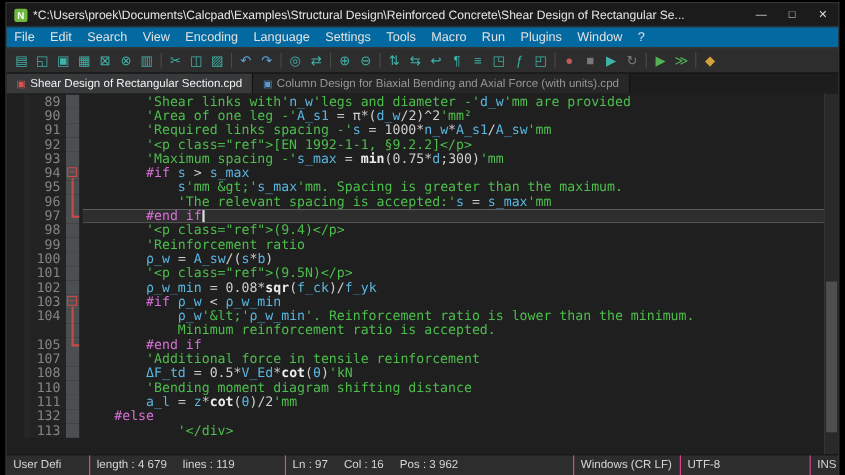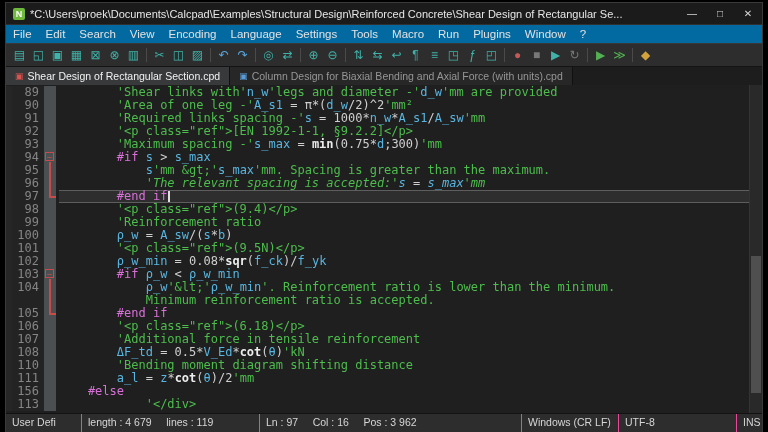--- a/index.html
+++ b/index.html
@@ -26,21 +26,21 @@
   
   .tabbar{height:18px;background:#1d1d1d;display:flex;flex:none;border-top:1px solid #141414;}
   .tab{display:flex;align-items:center;gap:4px;padding:0 9px;font-size:10.5px;border-right:1px solid #101010;white-space:nowrap;overflow:hidden;}
   .tab.active{background:#37393b;color:#f2f2f2;}
   .tab.inactive{background:#272727;color:#969696;}
   .tab-icon{font-size:9px;line-height:18px;}
 
   
   .editor{flex:1;position:relative;overflow:hidden;background:#1f1f1f;}
   .rows{position:absolute;top:1px;left:0;right:12px;bottom:0;overflow:hidden;}
-  .row{display:flex;height:13px;line-height:13px;font-size:12px;font-family:"DejaVu Sans Mono",monospace;}
+  .row{display:flex;height:13px;line-height:13px;font-size:12px;font-family:"DejaVu Sans Mono",monospace;margin-left:16px;}
   .gutter-edge{width:6px;flex:none;background:#262626;}
   .ln{width:32px;flex:none;text-align:right;padding-right:5px;color:#858585;background:#232323;box-sizing:border-box;}
   .fold{width:12px;flex:none;background:#4c4f51;position:relative;margin-right:3px;}
   .code{flex:1;white-space:pre;color:#cfcfcf;overflow:hidden;}
   .row.current .code{background:#2e2e2e;box-shadow:inset 0 1px 0 #5e5e5e, inset 0 -1px 0 #5e5e5e;}
   .seg-g{color:#4dbd4d;}
   .seg-c{color:#59b6e0;}
   .seg-m{color:#d870d8;}
   .seg-w{color:#cfcfcf;}
   .seg-f{color:#ececec;font-weight:bold;}
@@ -181,21 +181,21 @@
         <div class="row">
           <span class="gutter-edge"></span>
           <span class="ln">95</span>
           <span class="fold fold-mid"></span>
           <span class="code" style="padding-left: 12ch;"><span class="seg-c">s</span><span class="seg-g">'mm &amp;gt;'</span><span class="seg-c">s_max</span><span class="seg-g">'mm. Spacing is greater than the maximum.</span></span>
         </div>
         <div class="row">
           <span class="gutter-edge"></span>
           <span class="ln">96</span>
           <span class="fold fold-mid"></span>
-          <span class="code" style="padding-left: 12ch; font-style: italic;"><span class="seg-g">'The relevant spacing is accepted:'</span><span class="seg-c">s</span><span class="seg-w"> = </span><span class="seg-c">s_max</span><span class="seg-g">'mm</span></span>
+          <span class="code" style="padding-left: 12ch;"><span class="seg-g">'The relevant spacing is accepted:'</span><span class="seg-c">s</span><span class="seg-w"> = </span><span class="seg-c">s_max</span><span class="seg-g">'mm</span></span>
         </div>
         <div class="row current">
           <span class="gutter-edge"></span>
           <span class="ln">97</span>
           <span class="fold fold-end"></span>
           <span class="code" style="padding-left: 8ch;"><span class="seg-m">#end if</span><span class="caret"></span></span>
         </div>
         <div class="row">
           <span class="gutter-edge"></span>
           <span class="ln">98</span>
@@ -245,26 +245,20 @@
           <span class="code" style="padding-left: 12ch;"><span class="seg-g">Minimum reinforcement ratio is accepted.</span></span>
         </div>
         <div class="row">
           <span class="gutter-edge"></span>
           <span class="ln">105</span>
           <span class="fold fold-end"></span>
           <span class="code" style="padding-left: 8ch;"><span class="seg-m">#end if</span></span>
         </div>
         <div class="row">
           <span class="gutter-edge"></span>
-          <span class="ln">106</span>
-          <span class="fold"></span>
-          <span class="code" style="padding-left: 8ch;"><span class="seg-g">'&lt;p class="ref"&gt;(6.18)&lt;/p&gt;</span></span>
-        </div>
-        <div class="row">
-          <span class="gutter-edge"></span>
           <span class="ln">107</span>
           <span class="fold"></span>
           <span class="code" style="padding-left: 8ch;"><span class="seg-g">'Additional force in tensile reinforcement</span></span>
         </div>
         <div class="row">
           <span class="gutter-edge"></span>
           <span class="ln">108</span>
           <span class="fold"></span>
           <span class="code" style="padding-left: 8ch;"><span class="seg-c">ΔF_td</span><span class="seg-w"> = 0.5*</span><span class="seg-c">V_Ed</span><span class="seg-w">*</span><span class="seg-f">cot</span><span class="seg-w">(</span><span class="seg-c">θ</span><span class="seg-w">)</span><span class="seg-g">'kN</span></span>
         </div>
@@ -275,21 +269,21 @@
           <span class="code" style="padding-left: 8ch;"><span class="seg-g">'Bending moment diagram shifting distance</span></span>
         </div>
         <div class="row">
           <span class="gutter-edge"></span>
           <span class="ln">111</span>
           <span class="fold"></span>
           <span class="code" style="padding-left: 8ch;"><span class="seg-c">a_l</span><span class="seg-w"> = </span><span class="seg-c">z</span><span class="seg-w">*</span><span class="seg-f">cot</span><span class="seg-w">(</span><span class="seg-c">θ</span><span class="seg-w">)/2</span><span class="seg-g">'mm</span></span>
         </div>
         <div class="row">
           <span class="gutter-edge"></span>
-          <span class="ln">156</span>
+          <span class="ln">132</span>
           <span class="fold"></span>
           <span class="code" style="padding-left: 4ch;"><span class="seg-m">#else</span></span>
         </div>
         <div class="row">
           <span class="gutter-edge"></span>
           <span class="ln">113</span>
           <span class="fold"></span>
           <span class="code" style="padding-left: 12ch;"><span class="seg-g">'&lt;/div&gt;</span></span>
         </div>
       </div>

